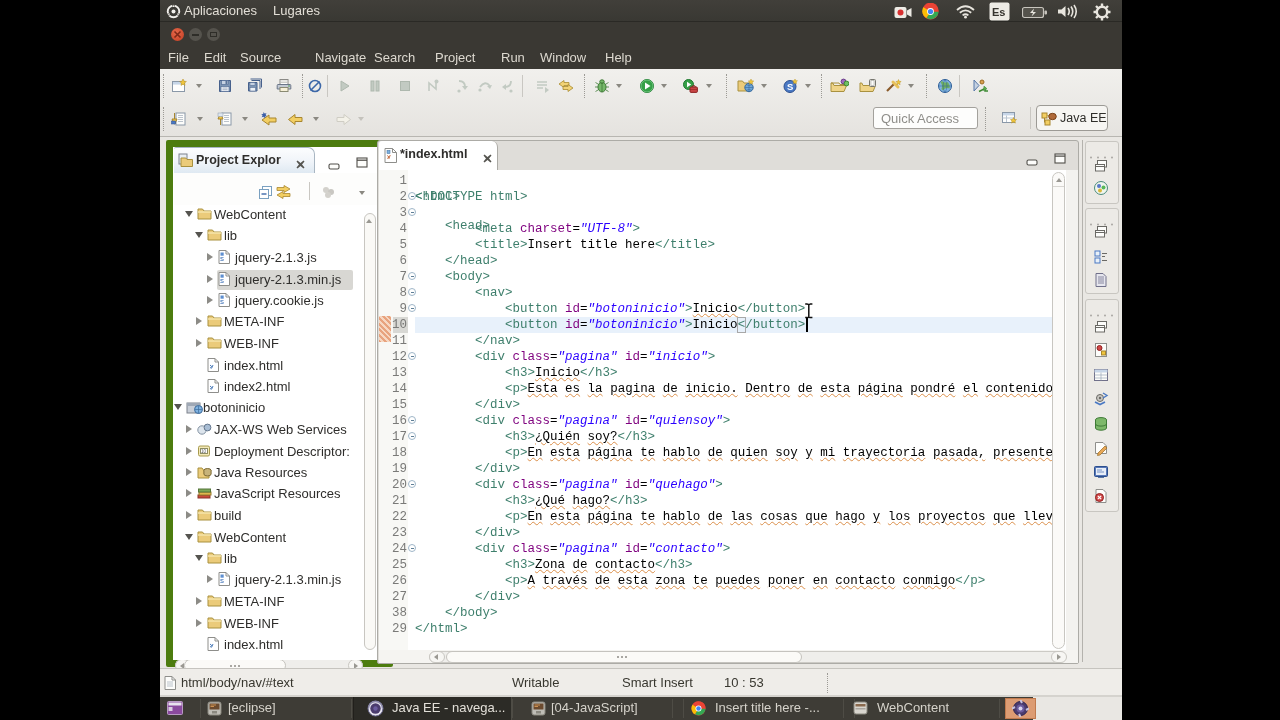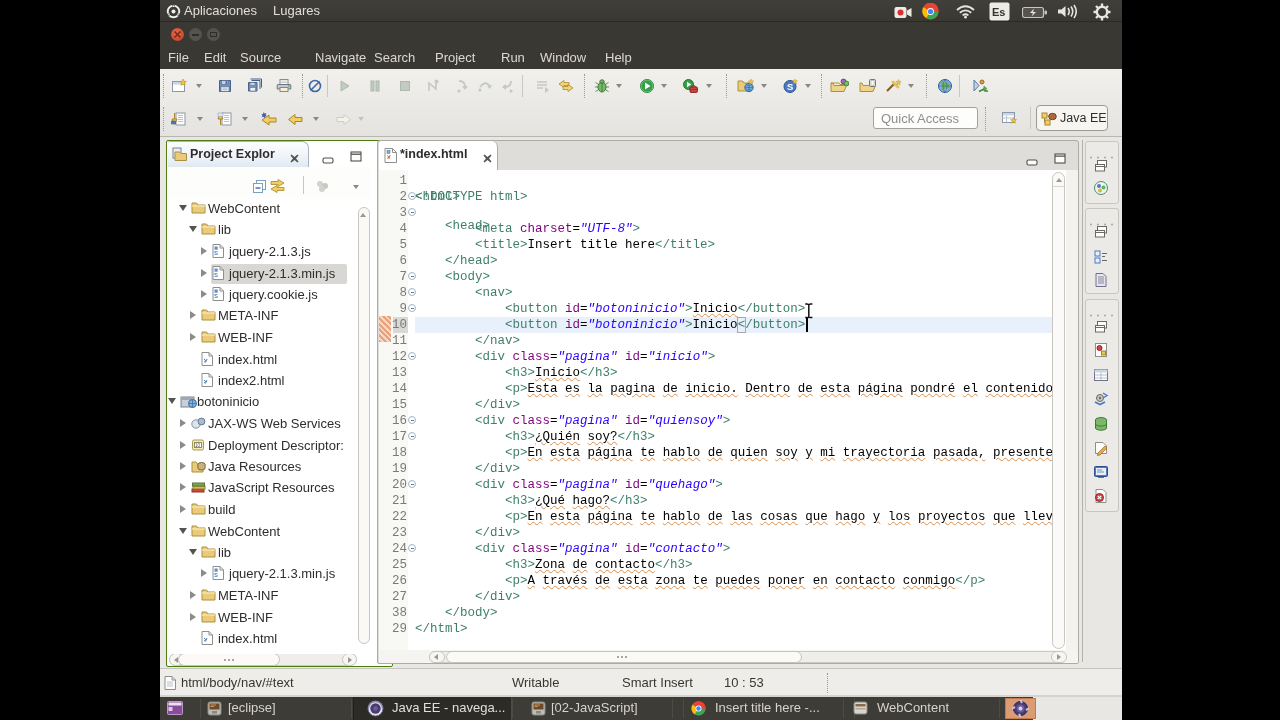--- a/index.html
+++ b/index.html
@@ -19,21 +19,21 @@
 #menubar span { position:absolute; top:4px; font-size:13px; color:#DDD9D0; }
 
 #toolbar { position:absolute; left:0; top:69px; width:962px; height:68px; background:linear-gradient(#F1F0ED,#E5E3DF); border-bottom:1px solid #B8B6B1; }
 .dsep { position:absolute; width:1px; border-left:1px dotted #9C9A95; height:24px; }
 .lsep { position:absolute; width:1px; background:#C9C7C2; height:22px; }
 .darr { position:absolute; width:0; height:0; border-left:3.5px solid transparent; border-right:3.5px solid transparent; border-top:4.5px solid #8A8881; }
 .darr.pale { border-top-color:#C4C2BC; }
 
 #wb { position:absolute; left:0; top:137px; width:962px; height:531px; background:#E9E7E3; }
 
-#explorer { position:absolute; left:6px; top:3px; width:227px; height:527px; background:#FFFFFF; border:1px solid #4d7c0f; border-radius:2px; }
+#explorer { position:absolute; left:6px; top:3px; width:227px; height:527px; background:#FFFFFF; border:7px solid #4d7c0f; border-radius:2px; }
 #extab { position:absolute; left:1px; top:0px; width:141px; height:26px; background:linear-gradient(#FCFDFE 0%,#F0F4F9 55%,#DFE9F2 100%); border:1px solid #A9B6C2; border-bottom:none; border-left:none; border-radius:2px 7px 0 0; }
 #exhead { position:absolute; left:1px; top:26px; width:203px; height:32px; background:#FDFDFC; }
 #extree { position:absolute; left:1px; top:58px; width:203px; height:455px; background:#FFFFFF; overflow:hidden; font-size:13px; color:#2E2D2B; }
 .texp { position:absolute; width:0; height:0; }
 .texp.open { border-left:4px solid transparent; border-right:4px solid transparent; border-top:6px solid #55544F; }
 .texp.closed { border-top:4px solid transparent; border-bottom:4px solid transparent; border-left:6px solid #8C8B86; }
 
 #editor { position:absolute; left:217px; top:3px; width:702px; height:524px; background:#DFDDD9; border:1px solid #ACABA6; border-radius:3px 3px 2px 2px; overflow:hidden; }
 #edtab { position:absolute; left:1px; top:0; width:119px; height:29px; background:#FFFFFF; border-right:1px solid #ACABA6; border-radius:3px 6px 0 0; }
 #edbody { position:absolute; left:1px; top:29px; width:700px; height:494px; background:#FFFFFF; font-family:"Liberation Mono", monospace; font-size:12.5px; line-height:16px; }
@@ -768,21 +768,21 @@
           <path d="M1.5 8.5 A7 7 0 0 1 15.5 8.5" fill="none" stroke="#8A88A8" stroke-width="1.4"></path>
           <circle cx="8.5" cy="8.5" r="2.2" fill="#6A5C9E"></circle>
         </svg></div>
 <span class="ti" style="left:232px;color:#E2DFD8">Java EE - navega...</span>
 <div class="abs" style="left:371px;top:4px"><svg style="" width="15" height="15" viewBox="0 0 15 15">
           <rect x="1" y="1" width="13" height="13" rx="2" fill="#BFBDB6" stroke="#8A887F"></rect>
           <rect x="2.5" y="2.5" width="10" height="6" fill="#6B4A2E"></rect>
           <path d="M3.5 4 H9 M3.5 5.5 H7" stroke="#D89A58" stroke-width=".9"></path>
           <rect x="5" y="10" width="5" height="2.5" fill="#8A887F"></rect>
         </svg></div>
-<span class="ti" style="left:391px">[02-JavaScript]</span>
+<span class="ti" style="left:391px">[04-JavaScript]</span>
 <div class="abs" style="left:531px;top:4px"><svg style="" width="15" height="15" viewBox="0 0 15 15">
           <circle cx="7.5" cy="7.5" r="7" fill="#EA4335"></circle>
           <path d="M7.5 7.5 L14.5 7.5 A7 7 0 0 1 3.9 13.3 Z" fill="#34A853"></path>
           <path d="M7.5 7.5 L3.9 13.3 A7 7 0 0 1 1.6 3.5 Z" fill="#FBBC05"></path>
           <path d="M1.6 3.5 L7.5 7.5 L14.5 7.5 A7 7 0 0 0 1.6 3.5 Z" fill="#EA4335"></path>
           <circle cx="7.5" cy="7.5" r="3" fill="#FFF"></circle>
           <circle cx="7.5" cy="7.5" r="2.2" fill="#4285F4"></circle>
         </svg></div>
 <span class="ti" style="left:555px">Insert title here -...</span>
 <div class="abs" style="left:693px;top:4px"><svg style="" width="15" height="14" viewBox="0 0 15 14">

